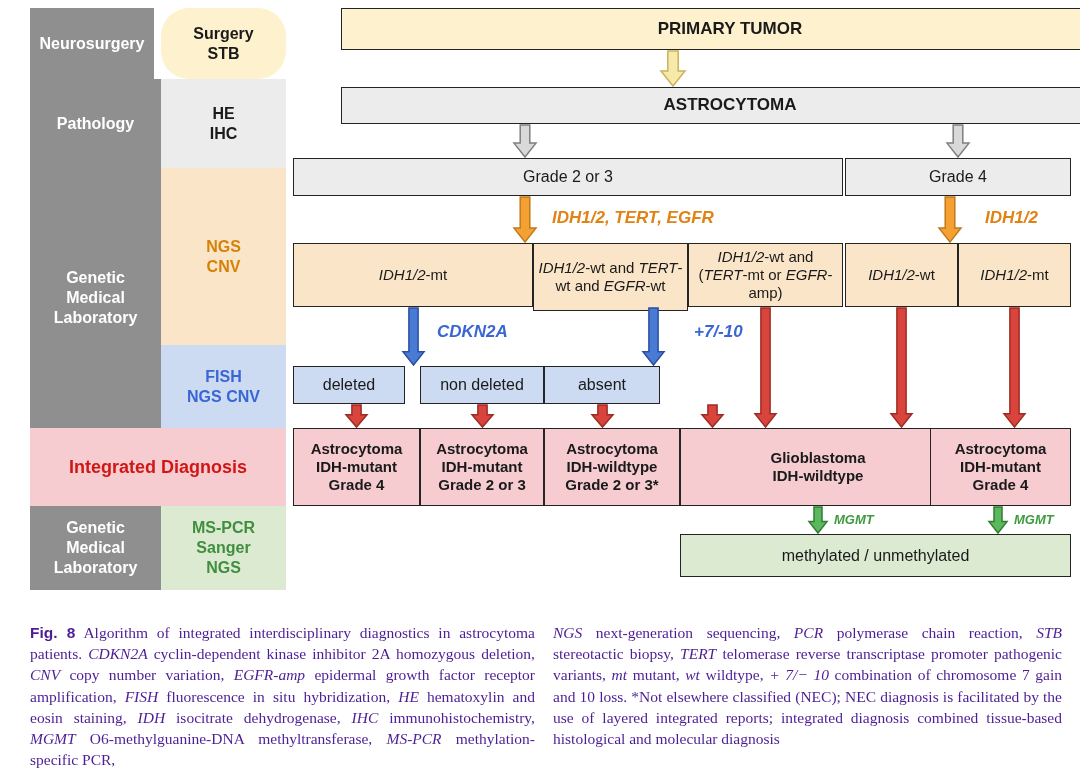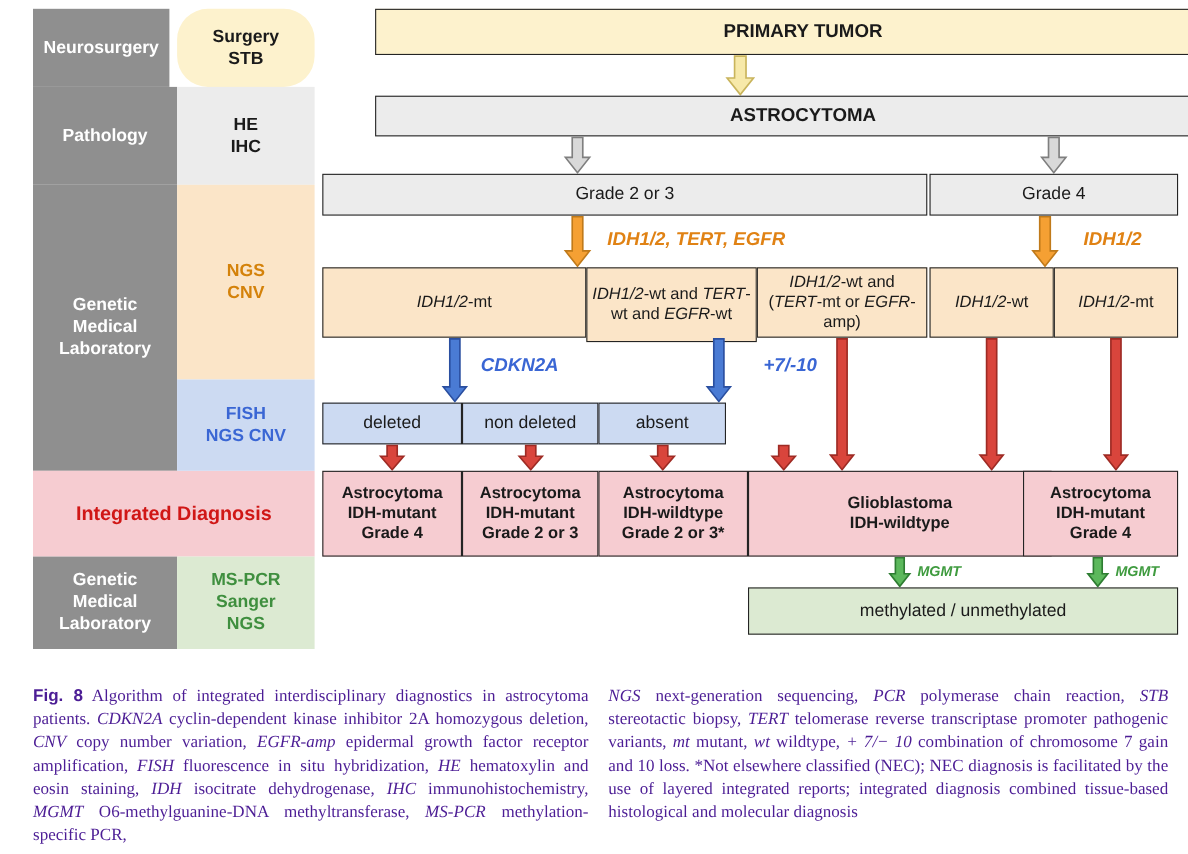--- a/index.html
+++ b/index.html
@@ -136,21 +136,21 @@
       <svg width="23" height="121">
         <polygon points="6.8999999999999995,1 16.1,1 16.1,106.74 22,106.74 11.5,120 1,106.74 6.8999999999999995,106.74" fill="#d9453c" stroke="#9e2b24" stroke-width="1.5" stroke-linejoin="miter"></polygon>
       </svg>
     </div>
   <div class="arrow" style="left:1003px;top:307px;width:23px;height:121px">
       <svg width="23" height="121">
         <polygon points="6.8999999999999995,1 16.1,1 16.1,106.74 22,106.74 11.5,120 1,106.74 6.8999999999999995,106.74" fill="#d9453c" stroke="#9e2b24" stroke-width="1.5" stroke-linejoin="miter"></polygon>
       </svg>
     </div>
 
-  <div class="box bg-blue fs16" style="left:293px;top:366px;width:127px;height:38px">deleted</div>
+  <div class="box bg-blue fs16" style="left:293px;top:366px;width:112px;height:38px">deleted</div>
   <div class="box bg-blue fs16" style="left:420px;top:366px;width:124px;height:38px">non deleted</div>
   <div class="box bg-blue fs16" style="left:544px;top:366px;width:116px;height:38px">absent</div>
 
   <div class="arrow" style="left:345px;top:404px;width:23px;height:24px">
       <svg width="23" height="24">
         <polygon points="6.8999999999999995,1 16.1,1 16.1,10.799999999999999 22,10.799999999999999 11.5,23 1,10.799999999999999 6.8999999999999995,10.799999999999999" fill="#d9453c" stroke="#9e2b24" stroke-width="1.5" stroke-linejoin="miter"></polygon>
       </svg>
     </div>
   <div class="arrow" style="left:471px;top:404px;width:23px;height:24px">
       <svg width="23" height="24">

